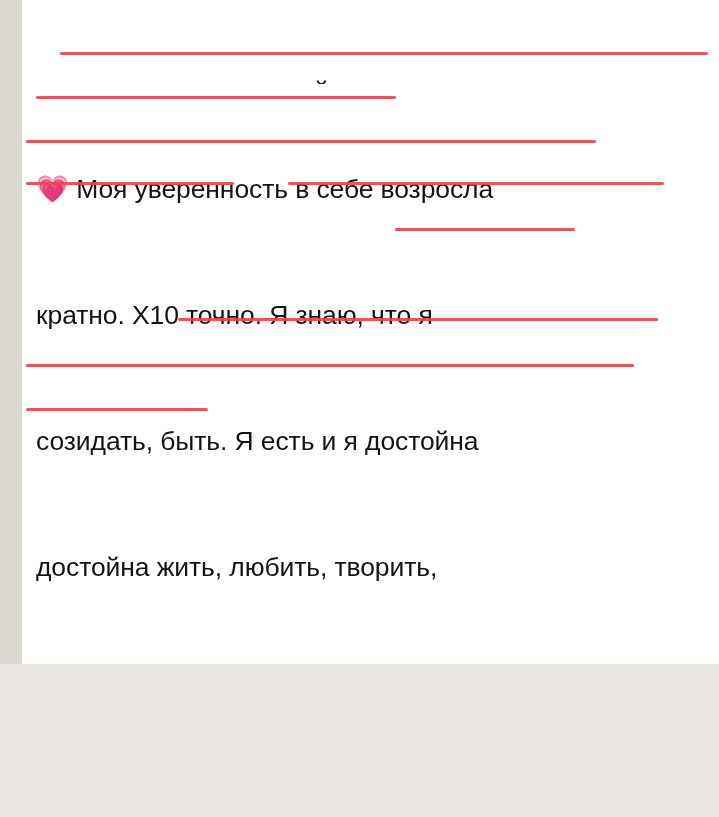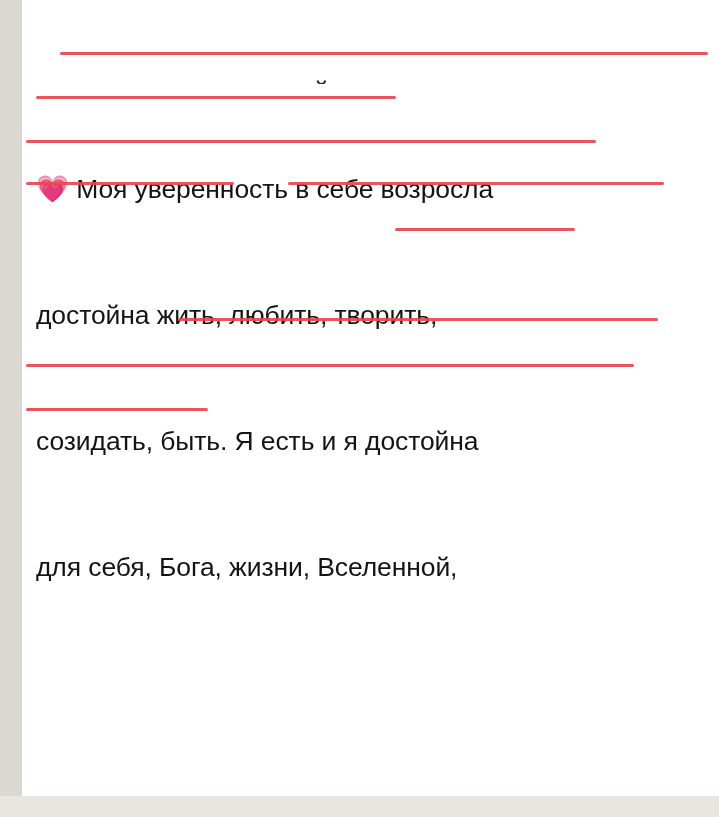--- a/index.html
+++ b/index.html
@@ -9,21 +9,21 @@
   body {
     width: 719px;
     height: 817px;
     overflow: hidden;
     background: #e9e6e1;
     font-family: "Liberation Sans", sans-serif;
   }
   .screen {
     position: relative;
     width: 719px;
-    height: 796px;
+    height: 664px;
     background: #dcd9d4;
     overflow: hidden;
   }
   
   .chat-bg {
     position: absolute;
     inset: 0;
     background: #dbd7d1;
   }
   .bubble {
@@ -86,22 +86,23 @@
 </head>
 <body>
 
 <div class="screen">
   <div class="chat-bg"></div>
 
   <div class="bubble">
     <div class="msg-text">
       <span class="line clipped-top">жизнь в унисон с душой</span>
       <span class="line">💗 Моя уверенность в себе возросла</span>
+      <span class="line">кратно. Х10 точно. Я знаю, что я</span>
+      <span class="line">созидать, быть. Я есть и я достойна</span>
       <span class="line">достойна жить, любить, творить,</span>
-      <span class="line">созидать, быть. Я есть и я достойна</span>
       <span class="line">для себя, Бога, жизни, Вселенной,</span>
       
       
       
       
       
       
       
       
       

